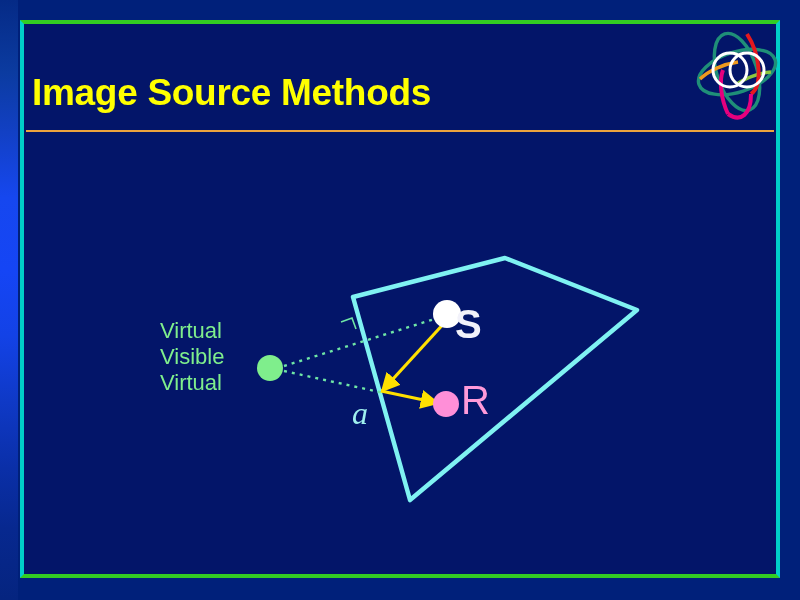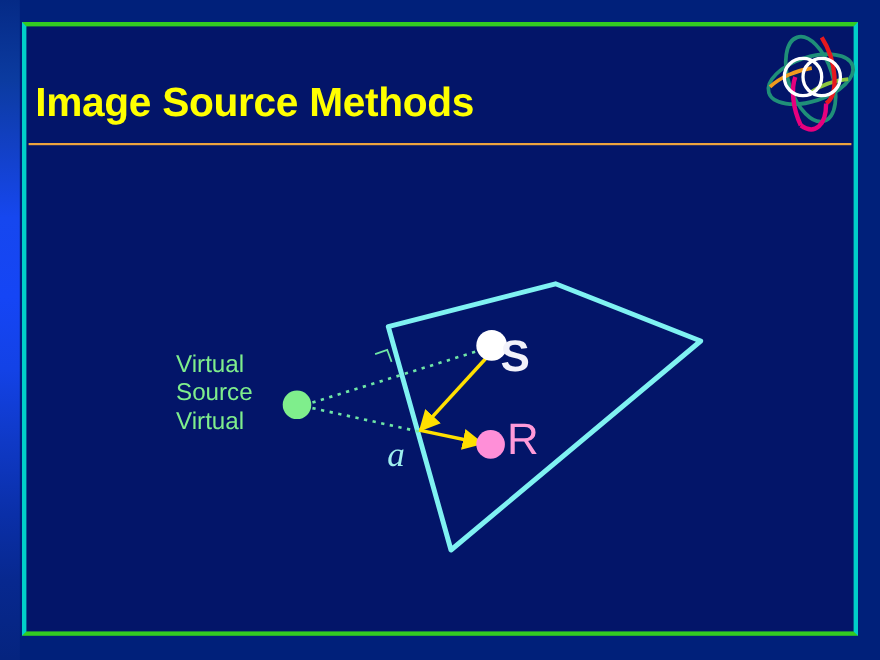--- a/index.html
+++ b/index.html
@@ -175,19 +175,19 @@
       </marker>
     </defs>
     <line x1="447" y1="320" x2="382" y2="391" stroke="#ffe000" stroke-width="3.2" marker-end="url(#arrowY)"></line>
     <line x1="381" y1="391" x2="438" y2="403" stroke="#ffe000" stroke-width="3.2" marker-end="url(#arrowY)"></line>
 
     <circle cx="270" cy="368" r="13" fill="#7fee8c"></circle>
     <circle cx="447" cy="314" r="14" fill="#ffffff"></circle>
     <circle cx="446" cy="404" r="13" fill="#ff8fd8"></circle>
   </svg>
 
-  <div class="lbl vvs-label"><span>Virtual</span><br><span>Source</span><br><span>Virtual</span></div>
+  <div class="lbl vvs-label"><span>Virtual</span><br><span>Visible</span><br><span>Virtual</span></div>
 
   <div class="lbl s-label">S</div>
   <div class="lbl r-label">R</div>
   <div class="lbl a-label">a</div>
 
 </div>
 
 </body></html>

